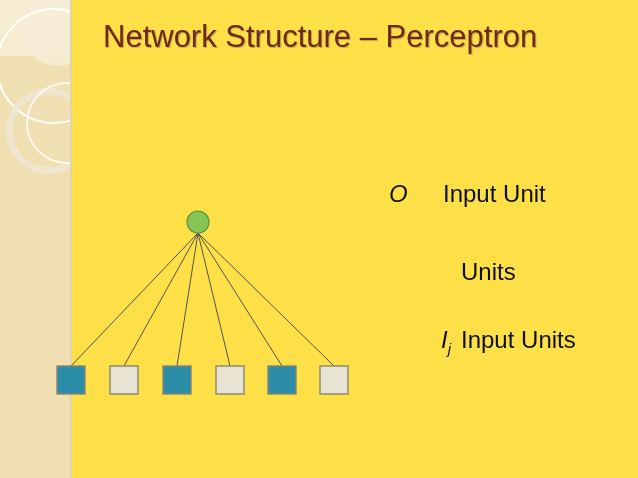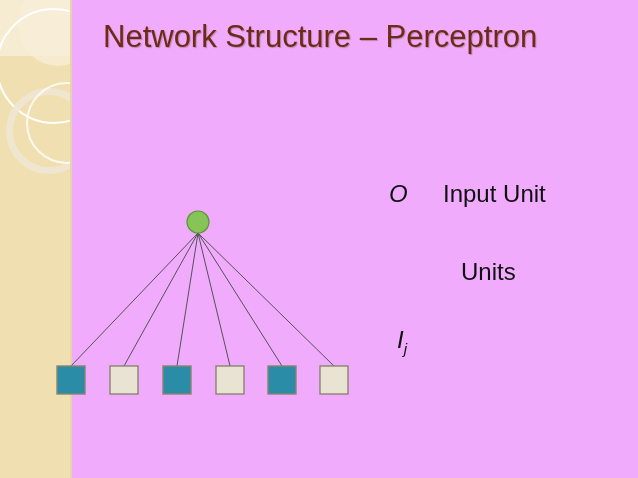--- a/index.html
+++ b/index.html
@@ -10,21 +10,21 @@
   body {
     width: 638px;
     height: 478px;
     overflow: hidden;
     font-family: "Liberation Sans", sans-serif;
   }
   #slide {
     position: relative;
     width: 638px;
     height: 478px;
-    background: #f0abfc;
+    background: #fde047;
     overflow: hidden;
   }
 
   
   #left-band {
     position: absolute;
     left: 0;
     top: 0;
     width: 72px;
     height: 478px;
@@ -162,21 +162,21 @@
   }
   .legend-desc {
     position: absolute;
     left: 54px;
     top: 0;
     font-size: 24px;
     color: #101010;
   }
   #legend-row-weight .legend-sym { left: -1px; }
   #legend-row-weight .legend-desc { left: 72px; }
-  #legend-row-input .legend-sym { left: 8px; }
+  #legend-row-input .legend-sym { left: 8px; text-align: right; }
   #legend-row-input .legend-desc { left: 72px; }
   #legend-row-output { height: 78px; }
   #legend-row-weight { height: 68px; }
 </style>
 </head>
 <body>
 
 <div id="slide">
 
   <div id="left-band">
@@ -216,17 +216,18 @@
       <div class="legend-sym"><span>O</span></div>
       <div class="legend-desc">Input Unit</div>
     </div>
 
     <div class="legend-row" id="legend-row-weight">
       <div class="legend-desc">Units</div>
     </div>
 
     <div class="legend-row" id="legend-row-input">
       <div class="legend-sym"><span>I</span><sub>j</sub></div>
+      <div class="legend-desc">Input Units</div>
     </div>
 
   </div>
 
 </div>
 
 </body></html>

